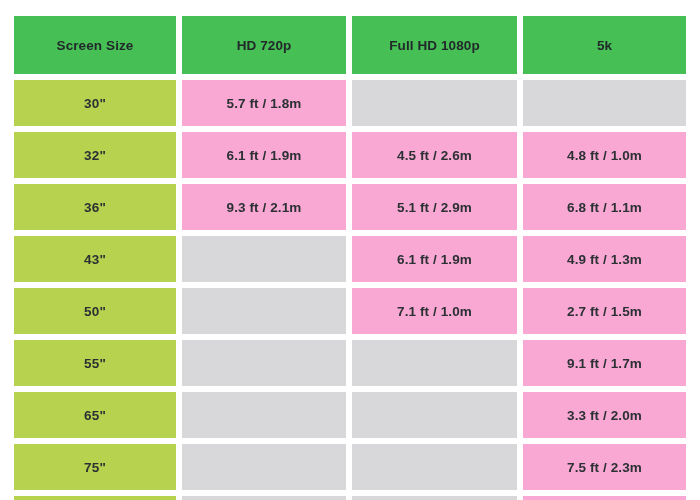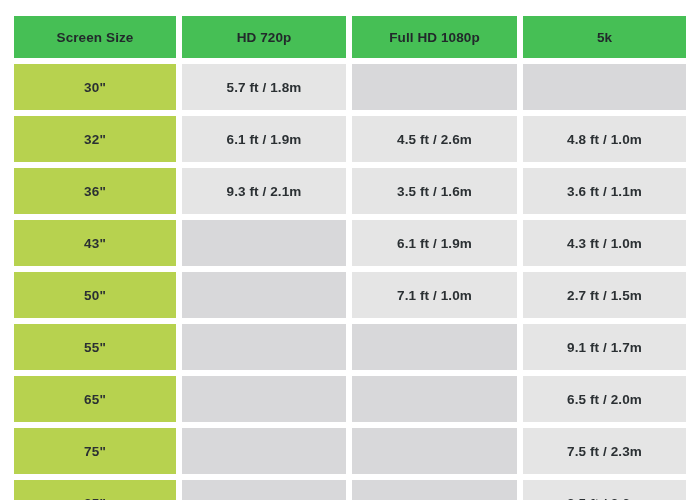--- a/index.html
+++ b/index.html
@@ -31,21 +31,21 @@
   }
 
   table.distance-table col.c1 { width: 162px; }
   table.distance-table col.c2 { width: 164px; }
   table.distance-table col.c3 { width: 165px; }
   table.distance-table col.c4 { width: 163px; }
 
   thead th.header-cell {
     background: #46bf55;
     color: #22292b;
-    height: 42px;
+    height: 58px;
     font-size: 13.5px;
     font-weight: 700;
     letter-spacing: 0.1px;
     text-align: center;
     vertical-align: middle;
     padding: 0 4px;
     border: 0;
   }
 
   tbody td {
@@ -58,21 +58,21 @@
   }
 
   td.size-cell {
     background: #b7d24f;
     color: #2b3033;
     font-weight: 600;
     letter-spacing: 0.2px;
   }
 
   td.value-cell {
-    background: #e5e5e5;
+    background: #f9a8d4;
     color: #2b3033;
     font-weight: 600;
     letter-spacing: 0.1px;
   }
 
   td.empty-cell {
     background: #d8d8da;
     color: transparent;
     font-size: 0;
   }
@@ -105,46 +105,46 @@
         </tr>
         <tr>
           <td class="size-cell">32"</td>
           <td class="value-cell">6.1 ft / 1.9m</td>
           <td class="value-cell">4.5 ft / 2.6m</td>
           <td class="value-cell">4.8 ft / 1.0m</td>
         </tr>
         <tr>
           <td class="size-cell">36"</td>
           <td class="value-cell">9.3 ft / 2.1m</td>
-          <td class="value-cell">3.5 ft /  1.6m</td>
-          <td class="value-cell">3.6 ft / 1.1m</td>
+          <td class="value-cell">5.1 ft /  2.9m</td>
+          <td class="value-cell">6.8 ft / 1.1m</td>
         </tr>
         <tr>
           <td class="size-cell">43"</td>
           <td class="empty-cell"></td>
           <td class="value-cell">6.1 ft / 1.9m</td>
-          <td class="value-cell">4.3 ft / 1.0m</td>
+          <td class="value-cell">4.9 ft / 1.3m</td>
         </tr>
         <tr>
           <td class="size-cell">50"</td>
           <td class="empty-cell"></td>
           <td class="value-cell">7.1 ft / 1.0m</td>
           <td class="value-cell">2.7 ft / 1.5m</td>
         </tr>
         <tr>
           <td class="size-cell">55"</td>
           <td class="empty-cell"></td>
           <td class="empty-cell"></td>
           <td class="value-cell">9.1 ft / 1.7m</td>
         </tr>
         <tr>
           <td class="size-cell">65"</td>
           <td class="empty-cell"></td>
           <td class="empty-cell"></td>
-          <td class="value-cell">6.5 ft / 2.0m</td>
+          <td class="value-cell">3.3 ft / 2.0m</td>
         </tr>
         <tr>
           <td class="size-cell">75"</td>
           <td class="empty-cell"></td>
           <td class="empty-cell"></td>
           <td class="value-cell">7.5 ft / 2.3m</td>
         </tr>
         <tr>
           <td class="size-cell">85"</td>
           <td class="empty-cell"></td>

